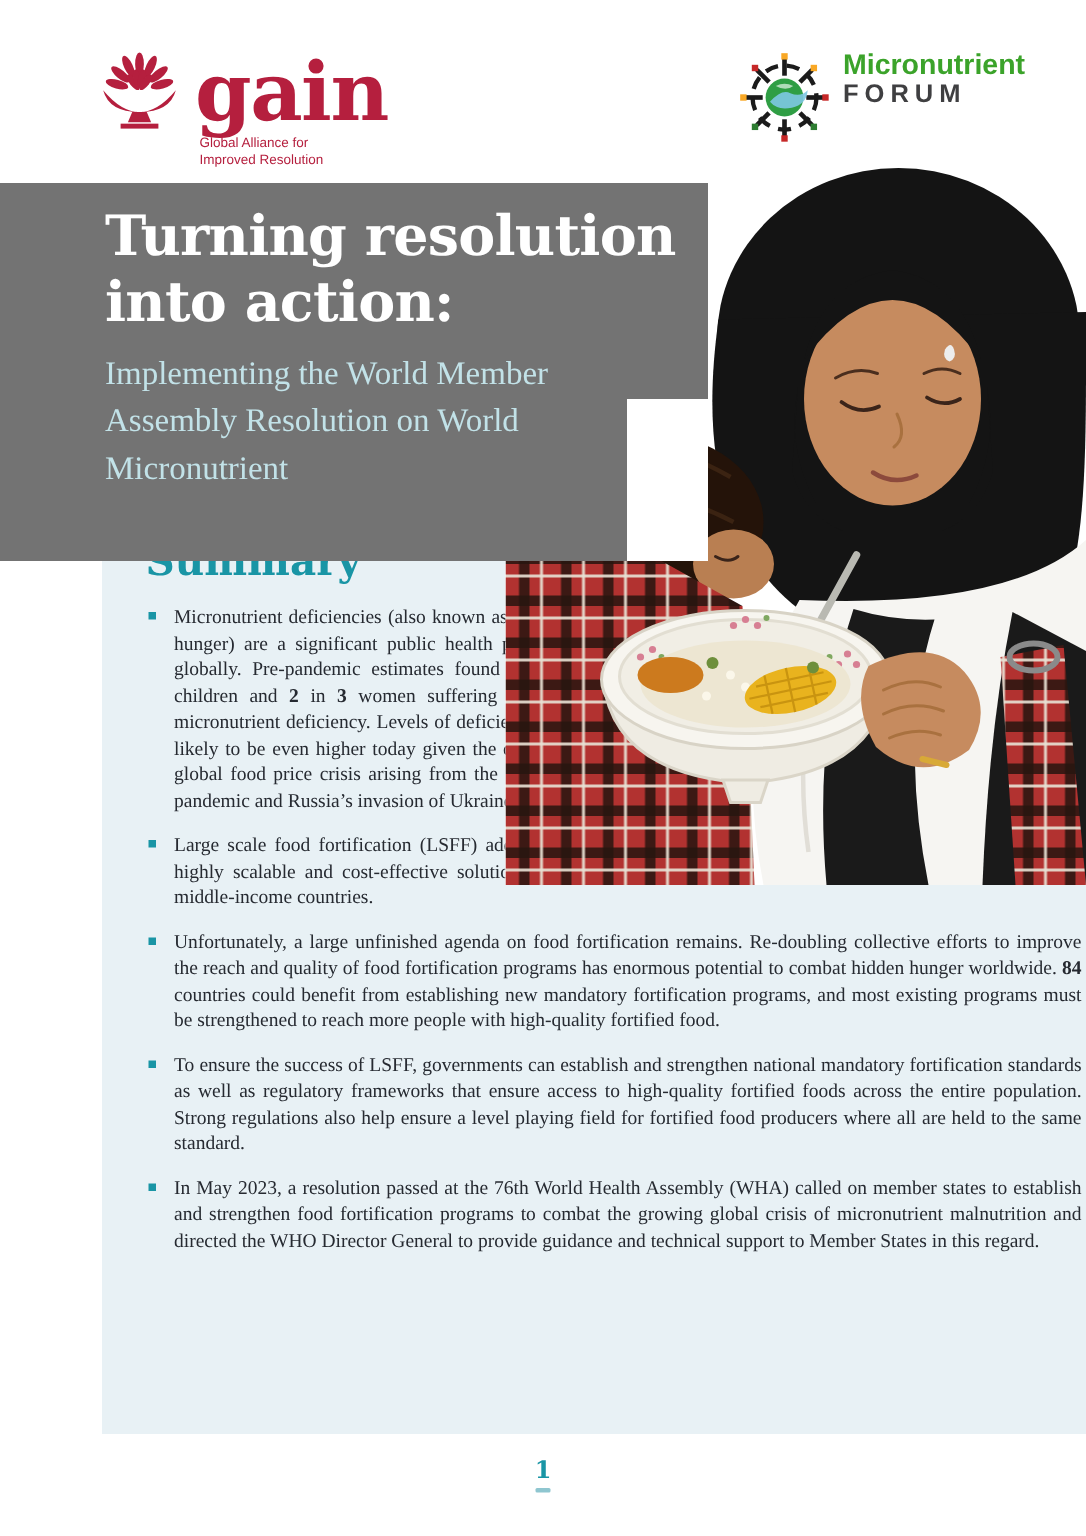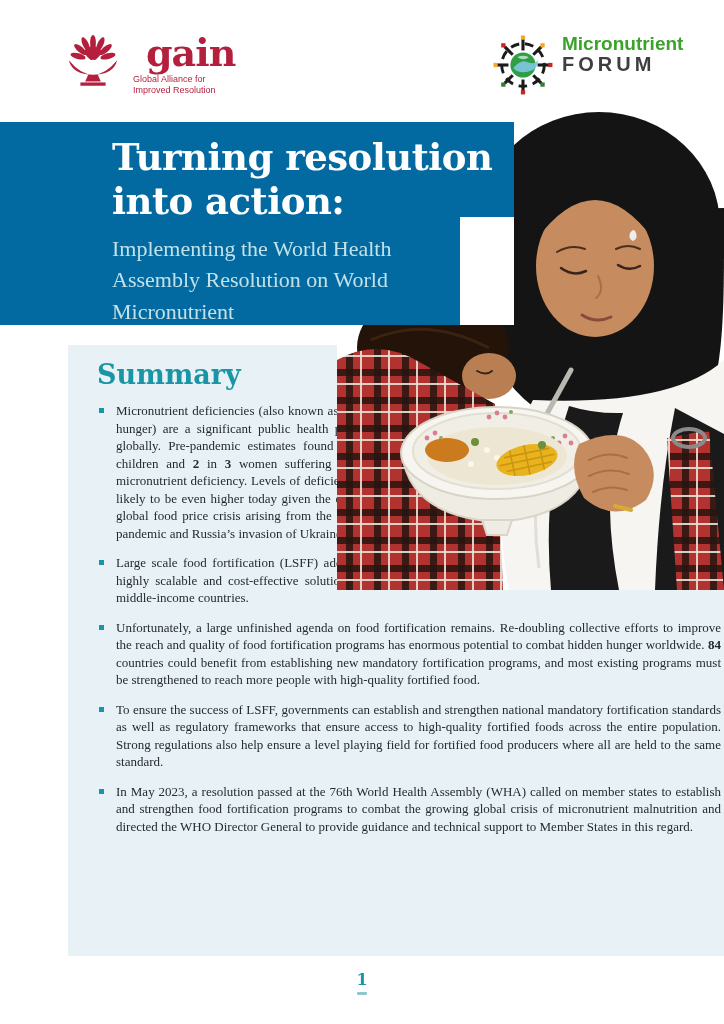--- a/index.html
+++ b/index.html
@@ -2,30 +2,30 @@
 <html><head>
 <meta charset="utf-8">
 <style>
   html,body{margin:0;padding:0;}
   body{
     width:724px;height:1024px;position:relative;background:#ffffff;
     font-family:"Liberation Serif", serif;color:#262A31;overflow:hidden;
   }
   
   .gain-logo{position:absolute;left:62px;top:34px;display:flex;align-items:flex-start;z-index:4;}
-  .gain-word{font-family:"DejaVu Serif",serif;font-weight:600;font-size:38px;line-height:1;
-    color:#B51F3E;letter-spacing:-1px;margin-left:22px;}
+  .gain-word{font-family:"DejaVu Serif",serif;font-weight:600;font-size:54px;line-height:1;
+    color:#B51F3E;letter-spacing:-1px;margin-left:6px;}
   .gain-tagline{font-family:"Liberation Sans",sans-serif;font-size:9px;line-height:1.25;
     color:#B51F3E;margin-left:9px;margin-top:2px;}
   .mf-logo{position:absolute;left:492px;top:34px;display:flex;align-items:flex-start;z-index:4;}
   .mf-text{margin-left:8px;font-family:"Liberation Sans",sans-serif;line-height:1.05;}
   .mf-line1{color:#3BA32A;font-weight:bold;font-size:19px;}
-  .mf-line2{color:#3F3F41;font-weight:bold;font-size:20px;letter-spacing:4px;}
-  
-  .banner{position:absolute;left:0;top:122px;width:472px;height:203px;background:#0369a1;z-index:3;padding-left:42px;}
+  .mf-line2{color:#3F3F41;font-weight:bold;font-size:17px;letter-spacing:4px;}
+  
+  .banner{position:absolute;left:0;top:122px;width:472px;height:252px;background:#737373;z-index:3;}
   .banner::after{content:"";position:absolute;right:0;bottom:0;width:54px;height:108px;background:#ffffff;}
   .banner-inner{position:relative;z-index:1;padding:13px 0 0 70px;}
   .banner-title{font-family:"DejaVu Serif",serif;font-weight:bold;color:#ffffff;
     font-size:37px;line-height:1.2;letter-spacing:-0.5px;}
   .banner-subtitle{margin-top:9px;font-size:22px;line-height:1.43;color:#C2E2E8;width:330px;}
   
   .summary-box{position:absolute;left:68px;top:345px;width:670px;height:611px;background:#E8F1F5;
     z-index:0;box-sizing:border-box;padding:14px 17px 0 29px;overflow:hidden;}
   .summary-title{font-family:"DejaVu Serif",serif;font-weight:bold;font-size:27px;line-height:1.15;
     color:#1995A5;margin:0 0 12px 0;}
@@ -115,21 +115,21 @@
   </div>
 </div>
 
 <div class="banner">
   <div class="banner-inner">
     <div class="banner-title">
         <div>Turning resolution</div>
         <div>into action:</div>
       </div>
     <div class="banner-subtitle">
-        <div>Implementing the World Health</div>
+        <div>Implementing the World Member</div>
         <div>Assembly Resolution on World</div>
         <div>Micronutrient</div>
       </div>
   </div>
 </div>
 
 <div class="summary-box">
   <h2 class="summary-title">Summary</h2>
   <ul class="bullets">
       <li class="narrow"><span>Micronutrient deficiencies (also known as hidden hunger) are a significant public health problem globally. Pre-pandemic estimates found </span><strong>1</strong><span> in </span><strong>2</strong><span> children and </span><strong>2</strong><span> in </span><strong>3</strong><span> women suffering from a micronutrient deficiency. Levels of deficiency are likely to be even higher today given the ongoing global food price crisis arising from the COVID pandemic and Russia’s invasion of Ukraine.</span></li>

